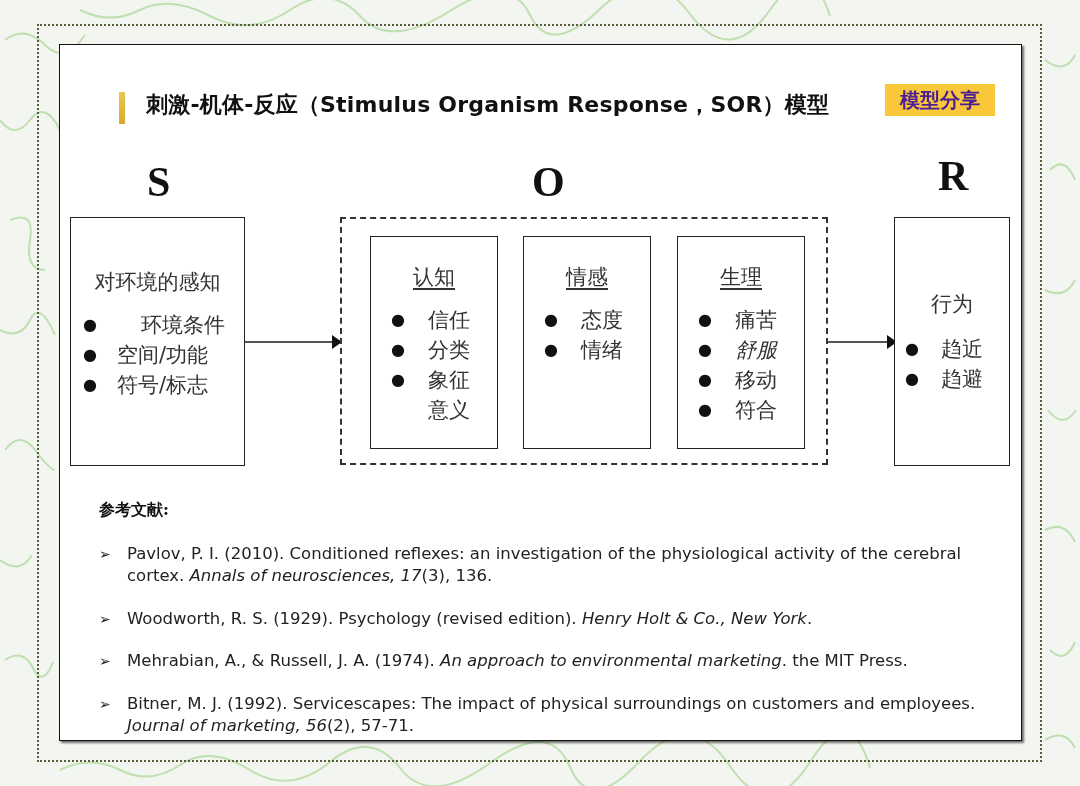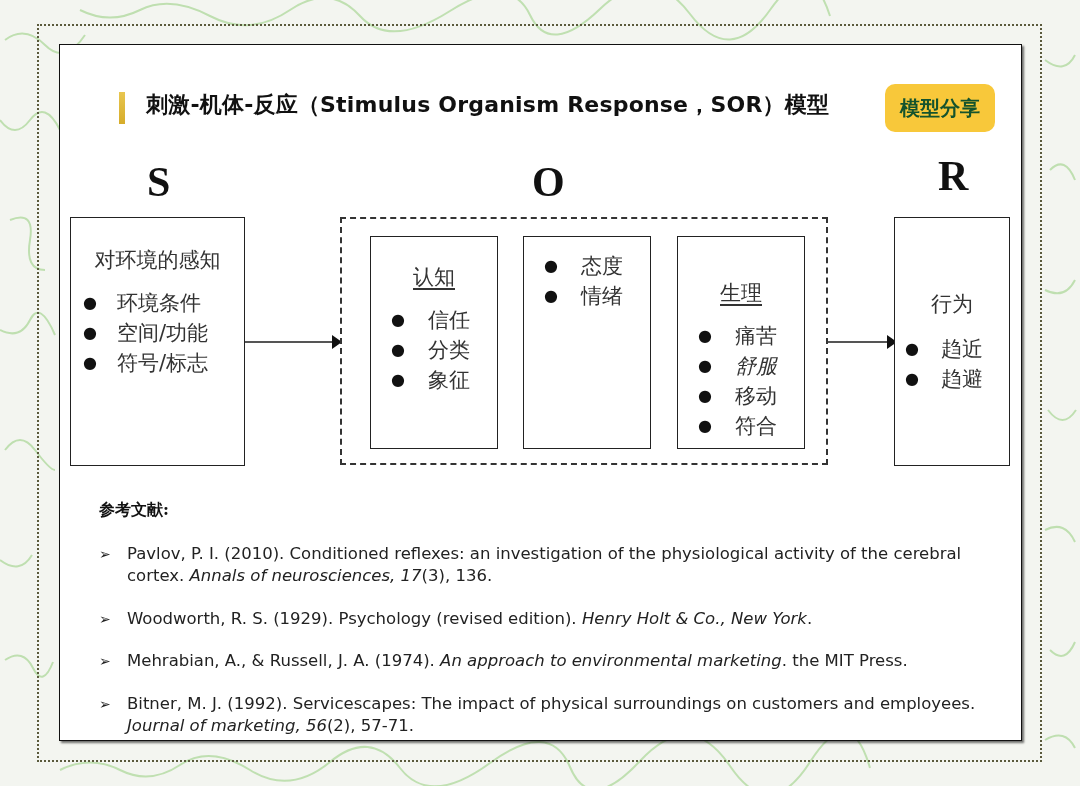--- a/index.html
+++ b/index.html
@@ -21,24 +21,24 @@
     }
     .title-bar {
       position: absolute; left: 119px; top: 92px; width: 6px; height: 32px;
       background: linear-gradient(#e8c650, #d6ac2a);
     }
     .title {
       position: absolute; left: 146px; top: 90px; font-size: 22px; font-weight: bold;
       color: #111; letter-spacing: 0.2px; white-space: nowrap;
     }
     .badge {
-      position: absolute; left: 885px; top: 84px; width: 110px; height: 48px;
-      background: #f8c83a; border-radius: 10px; box-sizing: border-box;
+      position: absolute; left: 885px; top: 84px; width: 110px; height: 32px;
+      background: #f8c83a; border-radius: 0; box-sizing: border-box;
       display: flex; align-items: center; justify-content: center;
-      font-size: 20px; font-weight: bold; color: #14532d;
+      font-size: 20px; font-weight: bold; color: #4c1d95;
     }
     .letter {
       position: absolute; font-family: "Liberation Serif", serif; font-weight: bold;
       font-size: 42px; color: #111;
     }
     .box {
       position: absolute; border: 1.5px solid #222; box-sizing: border-box; background: #fff;
       font-family: "DejaVu Sans", sans-serif; color: #333;
     }
     .box .head { text-align: center; font-size: 21px; }
@@ -97,52 +97,54 @@
 
 <div class="title-bar"></div>
 <div class="title">刺激-机体-反应（Stimulus Organism Response，SOR）模型</div>
 <div class="badge">模型分享</div>
 
 <div class="letter" style="left:147px; top:158px;">S</div>
 <div class="letter" style="left:532px; top:158px;">O</div>
 <div class="letter" style="left:938px; top:152px;">R</div>
 
 <div class="box" style="left:70px; top:217px; width:175px; height:249px;">
-  <div class="head" style="margin-top:28px;">对环境的感知</div>
+  <div class="head" style="margin-top:50px;">对环境的感知</div>
   <ul style="margin-top:14px;">
-    <li><span class="dot" style="left:12px;">●</span><span style="margin-left:46px;">环境条件</span></li>
+    <li><span class="dot" style="left:12px;">●</span><span style="margin-left:70px;">环境条件</span></li>
     <li><span class="dot" style="left:12px;">●</span><span style="margin-left:46px;">空间/功能</span></li>
     <li><span class="dot" style="left:12px;">●</span><span style="margin-left:46px;">符号/标志</span></li>
   </ul>
 </div>
 
 <div class="arrow" style="left:245px; top:341px; width:95px;">
     <span class="head-tri"></span>
   </div>
 
 <div class="dashed"></div>
 
 <div class="box" style="left:370px; top:236px; width:128px; height:213px;">
   <div class="head" style="margin-top:26px;"><span class="sub-head">认知</span></div>
   <ul style="margin-top:14px;">
     <li><span class="dot" style="left:20px;">●</span><span style="margin-left:57px;">信任</span></li>
     <li><span class="dot" style="left:20px;">●</span><span style="margin-left:57px;">分类</span></li>
     <li><span class="dot" style="left:20px;">●</span><span style="margin-left:57px;text-align:right;">象征</span></li>
+    <li><span style="margin-left:57px;">意义</span></li>
   </ul>
 </div>
 
 <div class="box" style="left:523px; top:236px; width:128px; height:213px;">
+  <div class="head" style="margin-top:26px;"><span class="sub-head">情感</span></div>
   <ul style="margin-top:14px;">
     <li><span class="dot" style="left:20px;">●</span><span style="margin-left:57px;">态度</span></li>
     <li><span class="dot" style="left:20px;">●</span><span style="margin-left:57px;">情绪</span></li>
   </ul>
 </div>
 
 <div class="box" style="left:677px; top:236px; width:128px; height:213px;">
-  <div class="head" style="margin-top:42px;"><span class="sub-head">生理</span></div>
+  <div class="head" style="margin-top:26px;"><span class="sub-head">生理</span></div>
   <ul style="margin-top:14px;">
     <li><span class="dot" style="left:20px;">●</span><span style="margin-left:57px;">痛苦</span></li>
     <li><span class="dot" style="left:20px;">●</span><span style="margin-left:57px;font-style:italic;">舒服</span></li>
     <li><span class="dot" style="left:20px;">●</span><span style="margin-left:57px;">移动</span></li>
     <li><span class="dot" style="left:20px;">●</span><span style="margin-left:57px;">符合</span></li>
   </ul>
 </div>
 
 <div class="arrow" style="left:828px; top:341px; width:67px;">
     <span class="head-tri"></span>

